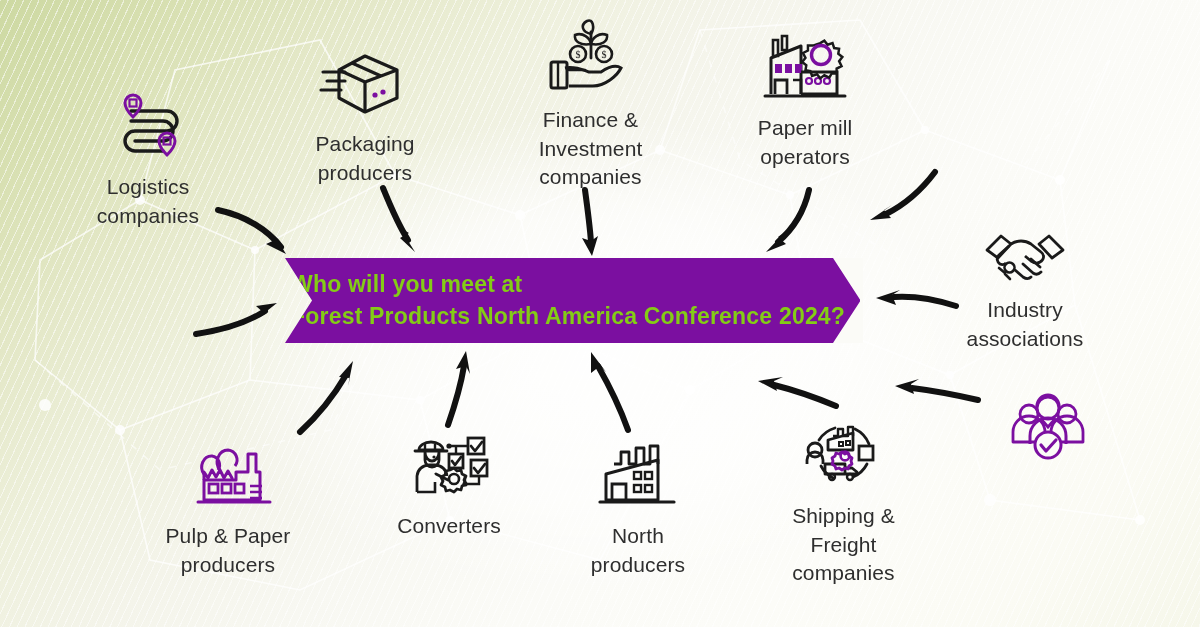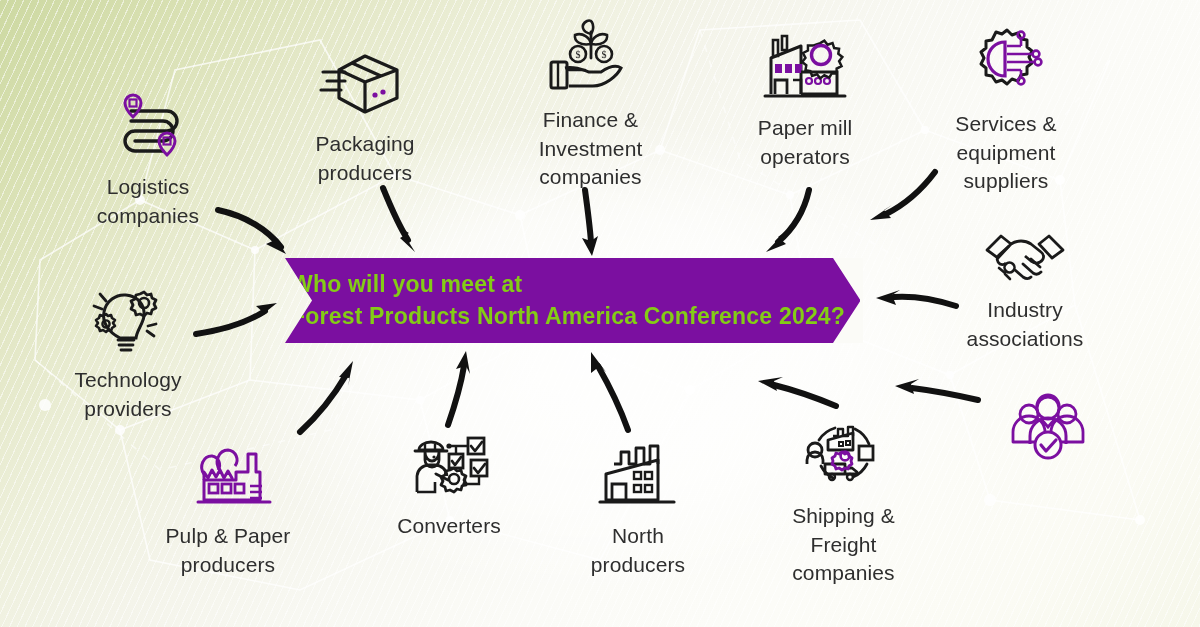--- a/index.html
+++ b/index.html
@@ -183,53 +183,21 @@
         <circle cx="70" cy="53" r="3" fill="none" stroke="#7B0FA0" stroke-width="2.2"></circle>
         <path d="M62 10 l5 -3 4 5 6 -2 2 6 6 1 -1 6 5 4 -4 5 3 6 -6 3 0 6 -6 0 -3 5 -6 -3 -5 4 -4 -5 -6 2 -2 -6 -6 -1 1 -6 -5 -4 4 -5 -3 -6 6 -3 0 -6 6 0 z" transform="translate(-4,2) scale(0.82) translate(20,6)" fill="none" stroke="#1A1A1A" stroke-width="3"></path>
         <circle cx="64" cy="27" r="9.5" fill="none" stroke="#7B0FA0" stroke-width="3.4"></circle>
         <path d="M8 68 h80" fill="none" stroke="#1A1A1A" stroke-width="3" stroke-linecap="round"></path>
       </svg>
     </span>
     <span class="lbl">Paper mill
 operators</span>
   </div>
 
-  <div class="node" style="left:920px;top:26px;width:172px;">
-    <span class="ico">
-      <svg width="86" height="74" viewBox="0 0 86 74">
-        <path d="M33 6 l6 2 5 -4 5 5 6 -2 3 6 6 1 0 7 5 4 -3 6 3 6 -5 4 0 7 -6 1 -3 6 -6 -2 -5 5 -5 -4 -6 2 -4 -6 -6 -1 0 -7 -5 -4 3 -6 -3 -6 5 -4 0 -7 6 -1 z" fill="none" stroke="#1A1A1A" stroke-width="3" stroke-linejoin="round"></path>
-        <path d="M42 16 a17 17 0 0 0 0 34 z" fill="none" stroke="#7B0FA0" stroke-width="3.2"></path>
-        <path d="M44 20 h14 M44 28 h18 M44 36 h18 M44 44 h14" fill="none" stroke="#7B0FA0" stroke-width="2.6"></path>
-        <path d="M58 20 v-8 M62 28 h8 M62 36 h10 M58 44 v8" fill="none" stroke="#7B0FA0" stroke-width="2.6"></path>
-        <circle cx="58" cy="9" r="3.4" fill="none" stroke="#7B0FA0" stroke-width="2.6"></circle>
-        <circle cx="73" cy="28" r="3.4" fill="none" stroke="#7B0FA0" stroke-width="2.6"></circle>
-        <circle cx="75" cy="36" r="3.4" fill="none" stroke="#7B0FA0" stroke-width="2.6"></circle>
-        <circle cx="58" cy="55" r="3.4" fill="none" stroke="#7B0FA0" stroke-width="2.6"></circle>
-      </svg>
-    </span>
-    <span class="lbl">Services &amp;
-equipment
-suppliers</span>
-  </div>
-
-  <div class="node" style="left:38px;top:284px;width:180px;">
-    <span class="ico">
-      <svg width="84" height="72" viewBox="0 0 84 72">
-        <path d="M34 54 c-12 -6 -18 -16 -16 -26 c2 -11 12 -18 22 -17 c12 1 19 10 18 21 c-1 8 -7 14 -8 22 z" fill="none" stroke="#1A1A1A" stroke-width="3"></path>
-        <path d="M32 56 h16 M33 61 h14 M35 66 h10" fill="none" stroke="#1A1A1A" stroke-width="2.8" stroke-linecap="round"></path>
-        <path d="M54 10 l4 -2 3 3 4 -1 1 4 4 2 -2 4 2 4 -4 2 -1 4 -4 -1 -3 3 -4 -2 -4 1 -1 -4 -4 -2 2 -4 -2 -4 4 -2 1 -4 z" fill="none" stroke="#1A1A1A" stroke-width="2.8" stroke-linejoin="round"></path>
-        <circle cx="58" cy="19" r="5" fill="none" stroke="#1A1A1A" stroke-width="2.6"></circle>
-        <path d="M17 32 l3 -2 2 2 3 -1 1 3 3 2 -2 3 2 3 -3 2 -1 3 -3 -1 -2 2 -3 -2 -3 1 -1 -3 -3 -2 2 -3 -2 -3 3 -2 1 -3 z" fill="none" stroke="#1A1A1A" stroke-width="2.6" stroke-linejoin="round"></path>
-        <circle cx="20" cy="40" r="3.6" fill="none" stroke="#1A1A1A" stroke-width="2.4"></circle>
-        <path d="M14 10 l6 7 M8 22 l8 3 M70 40 l-8 2 M68 52 l-7 -5" fill="none" stroke="#1A1A1A" stroke-width="2.8" stroke-linecap="round"></path>
-      </svg>
-    </span>
-    <span class="lbl">Technology
-providers</span>
-  </div>
+
 
   <div class="node" style="left:935px;top:228px;width:180px;">
     <span class="ico">
       <svg width="92" height="58" viewBox="0 0 92 58">
         <path d="M8 22 L22 8 l10 8 -13 14 z" fill="none" stroke="#1A1A1A" stroke-width="2.8" stroke-linejoin="round"></path>
         <path d="M84 22 L70 8 l-10 8 13 14 z" fill="none" stroke="#1A1A1A" stroke-width="2.8" stroke-linejoin="round"></path>
         <path d="M32 16 c6 -4 14 -4 20 0 l10 8 c4 3 3 8 -1 10 c-3 2 -6 1 -9 -1 l-6 -5" fill="none" stroke="#1A1A1A" stroke-width="2.8" stroke-linejoin="round"></path>
         <path d="M30 18 l-10 9 c-3 3 -2 7 1 9 c2 1 4 1 6 -1" fill="none" stroke="#1A1A1A" stroke-width="2.8"></path>
         <path d="M27 36 c2 -2 5 -2 7 0 c2 2 2 5 0 7 c-2 2 -5 2 -7 0 c-2 -2 -2 -5 0 -7 z" fill="none" stroke="#1A1A1A" stroke-width="2.6"></path>
         <path d="M36 42 l8 7 c3 2 6 2 8 0 M44 36 l10 9 c3 2 6 1 8 -1 M52 31 l9 8" fill="none" stroke="#1A1A1A" stroke-width="2.8" stroke-linecap="round"></path>

